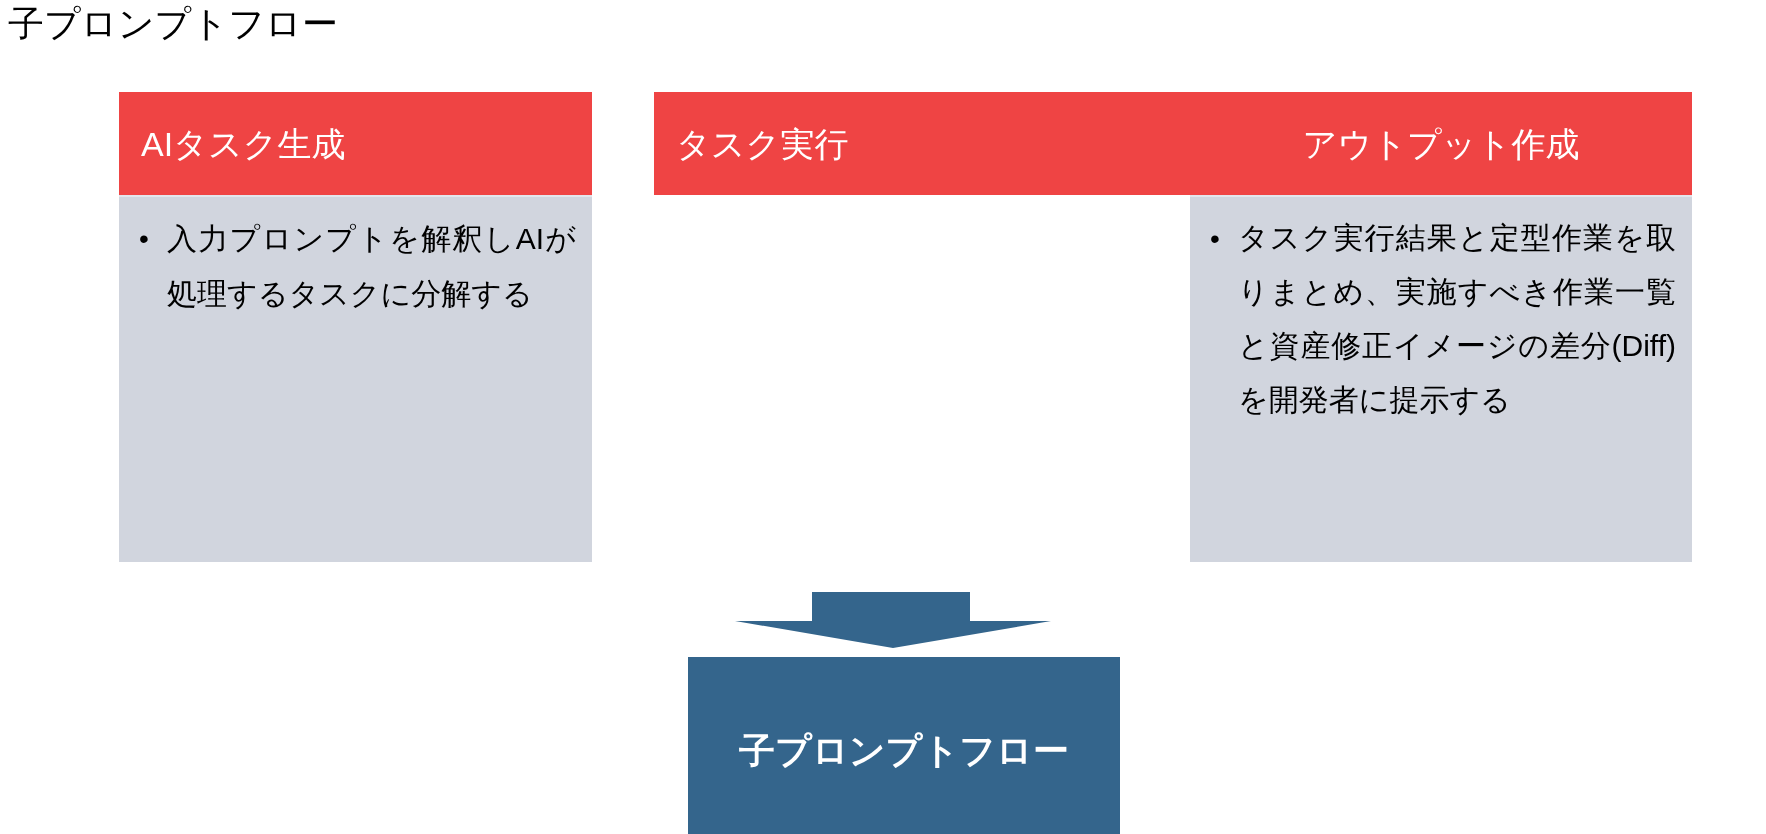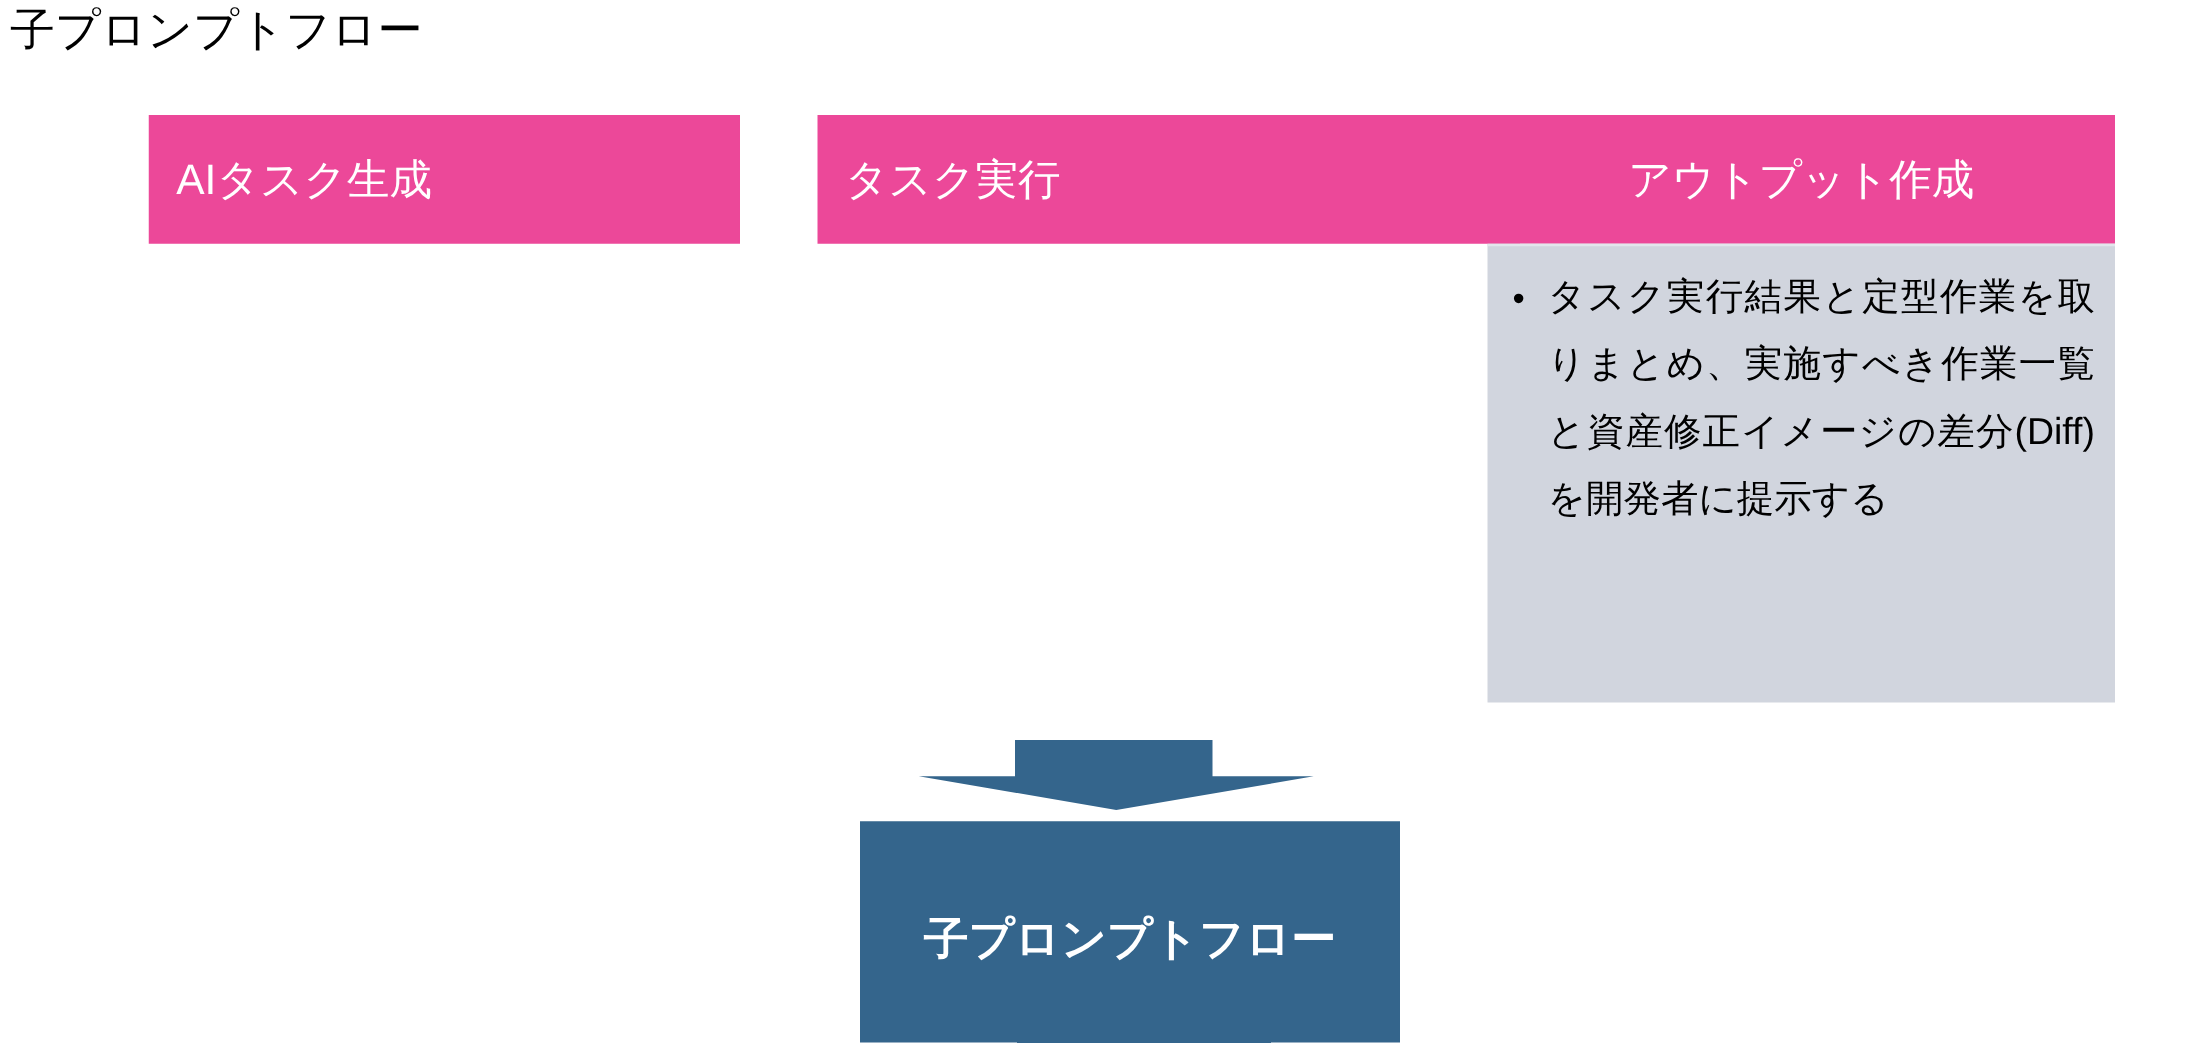--- a/index.html
+++ b/index.html
@@ -39,21 +39,21 @@
   
   .card {
     position: absolute;
     top: 92px;
     box-sizing: border-box;
   }
   .card-header {
     box-sizing: border-box;
     width: 100%;
     height: 103px;
-    background: #ec4899;
+    background: #ef4444;
     color: #ffffff;
     display: flex;
     align-items: center;
     padding: 0 0 0 22px;
     font-size: 34px;
     line-height: 40px;
     white-space: nowrap;
   }
   .card-header.centered {
     justify-content: center;
@@ -132,20 +132,25 @@
 </style>
 </head>
 <body>
 
 <div id="slide">
 
   <div class="slide-title">子プロンプトフロー</div>
 
   <div class="card" id="card-1">
     <div class="card-header">AIタスク生成</div>
+    <div class="card-body">
+      <ul>
+        <li>入力プロンプトを解釈しAIが処理するタスクに分解する</li>
+      </ul>
+    </div>
   </div>
 
   <div class="card" id="card-2">
     <div class="card-header">タスク実行</div>
   </div>
 
   <div class="card" id="card-3">
     <div class="card-header centered">アウトプット作成</div>
     <div class="card-body">
       <ul>

